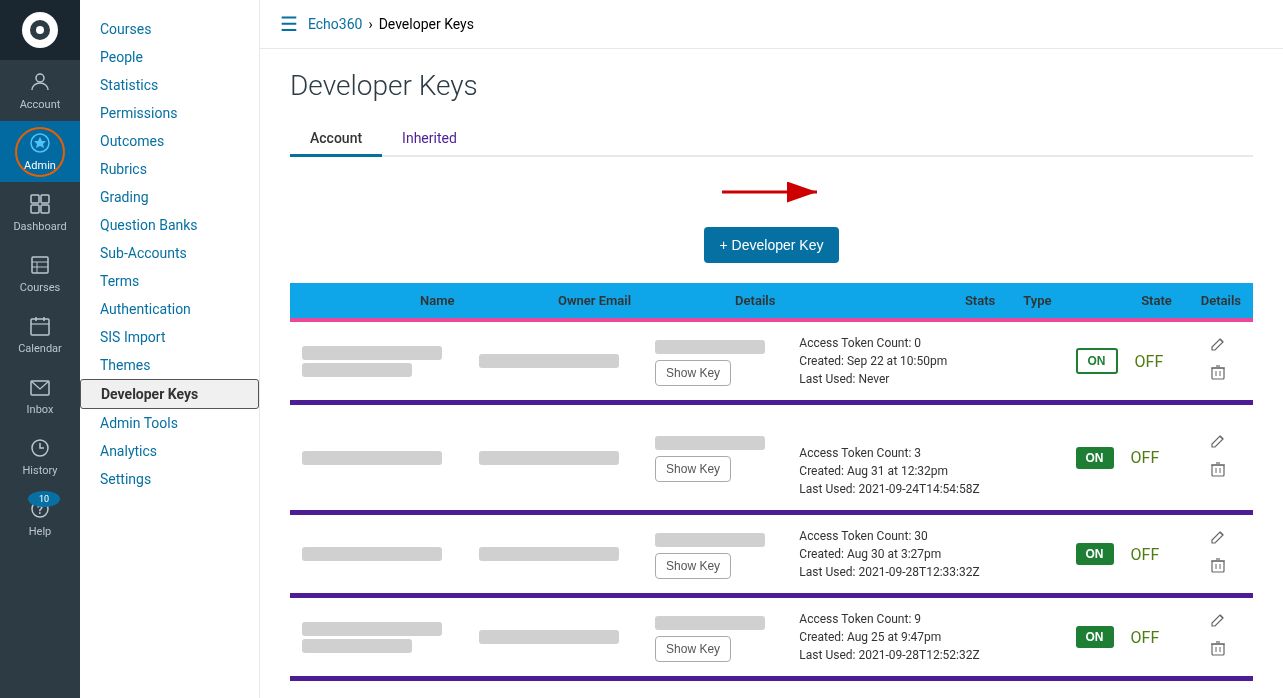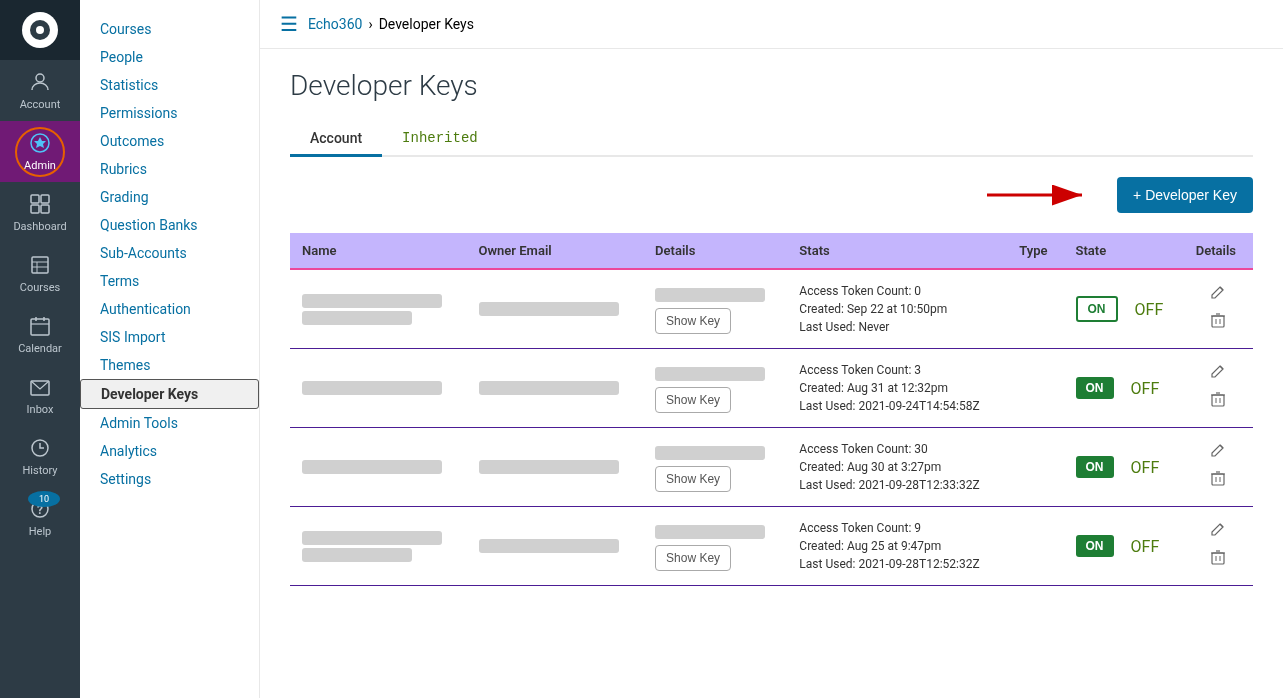--- a/index.html
+++ b/index.html
@@ -159,29 +159,30 @@
       font-size: 14px;
       color: #666;
       border-bottom: 3px solid transparent;
       margin-bottom: -2px;
     }
     .tab.active {
       color: #333;
       border-bottom: 3px solid #0770a2;
       font-weight: 500;
     }
-    .tab.inherited { color: #4d7c0f; font-family: Liberation Mono, monospace; }
+    .tab.inherited { color: #4c1d95; }
 
     
     .action-row {
       display: flex;
       justify-content: flex-end;
       align-items: center;
       margin-bottom: 20px;
       gap: 20px;
+      flex-direction: column;
     }
     .arrow-indicator {
       display: flex;
       align-items: center;
     }
     .add-btn {
       background: #0770a2;
       color: #fff;
       border: none;
       border-radius: 4px;
@@ -194,30 +195,30 @@
       white-space: nowrap;
     }
 
     
     .dev-table {
       width: 100%;
       border-collapse: collapse;
       font-size: 13px;
     }
     .dev-table th {
-      text-align: left;
+      text-align: right;
       padding: 10px 12px;
       font-weight: 600;
       color: #333;
-      border-bottom: 2px solid #ec4899;
-      background: #c4b5fd;
+      border-bottom: 4px solid #ec4899;
+      background: #0ea5e9;
     }
     .dev-table td {
       padding: 12px 12px;
-      border-bottom: 1px solid #4c1d95;
+      border-bottom: 5px solid #4c1d95;
       vertical-align: middle;
       color: #333;
     }
     .blurred-text {
       background: #d0d0d0;
       border-radius: 3px;
       height: 14px;
       display: block;
       margin: 3px 0;
     }
@@ -271,21 +272,21 @@
         <svg width="24" height="24" viewBox="0 0 24 24" fill="none">
           <circle cx="12" cy="8" r="4" stroke="#bcc6ce" stroke-width="1.5" fill="none"></circle>
           <path d="M4 20c0-4 3.6-7 8-7s8 3 8 7" stroke="#bcc6ce" stroke-width="1.5" fill="none"></path>
         </svg>
       </div>
       <span>Account</span>
     </div>
   </div>
 
   <div class="sidebar-item-wrapper">
-    <div class="sidebar-item admin-active" style="background:#701a75;">
+    <div class="sidebar-item admin-active" style="background:#0369a1;">
       <div class="admin-circle"></div>
       <div class="sidebar-icon">
         <svg width="24" height="24" viewBox="0 0 24 24" fill="none">
           <circle cx="12" cy="12" r="9" stroke="#4fc3f7" stroke-width="1.5" fill="none"></circle>
           <path d="M12 6 L14 10 L18 10 L15 13 L16 17 L12 15 L8 17 L9 13 L6 10 L10 10 Z" fill="#4fc3f7"></path>
         </svg>
       </div>
       <span style="color:#fff;">Admin</span>
     </div>
   </div>
@@ -475,21 +476,21 @@
           </tr>
           <tr>
             <td>
               <span class="blurred-text long"></span>
             </td>
             <td>
               <span class="blurred-text long"></span>
             </td>
             <td><span class="blurred-text medium" style="margin-bottom:6px;"></span><button class="show-key-btn">Show Key</button></td>
             <td>
-              <div class="stats-cell" style="white-space: pre-line;">Access Token Count: 3
+              <div class="stats-cell" style="white-space: pre-line; margin-top: 27px;">Access Token Count: 3
 Created: Aug 31 at 12:32pm
 Last Used: 2021-09-24T14:54:58Z</div>
             </td>
             <td></td>
             <td>
               <div class="state-cell">
                 <button class="on-btn">ON</button>
                 <span class="off-label">OFF</span>
               </div>
             </td>

